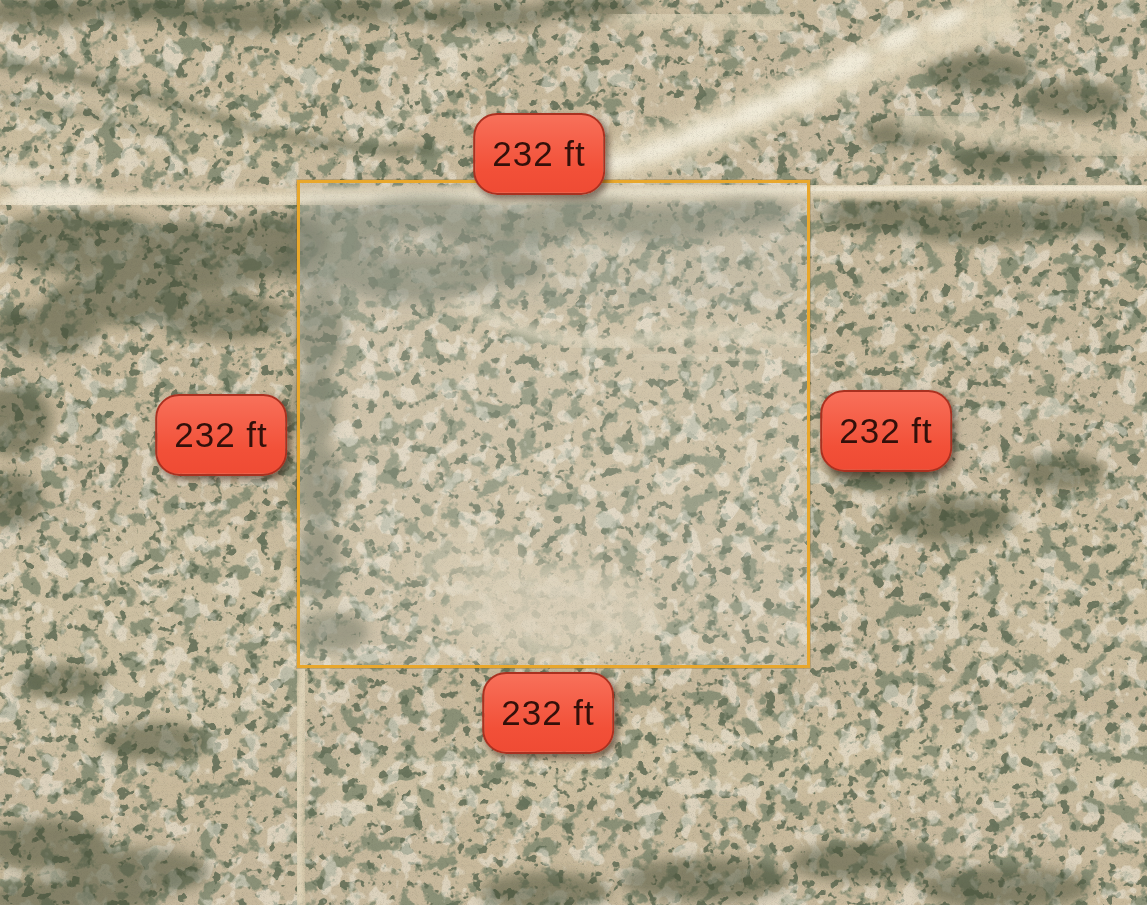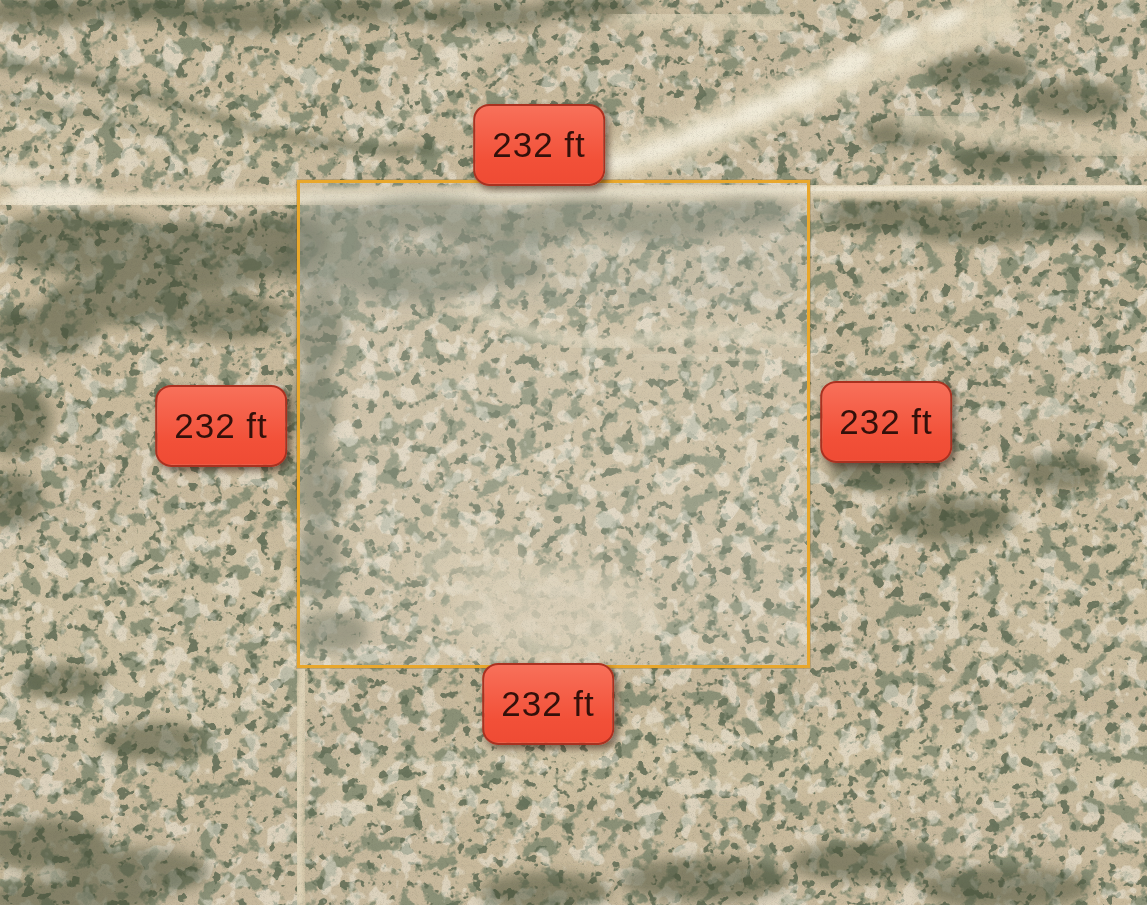--- a/index.html
+++ b/index.html
@@ -19,29 +19,30 @@
     border:3px solid #e8a72c;
     background:rgba(252,252,250,0.15);
     box-shadow:0 0 0 1px rgba(120,80,10,0.25);
     z-index:2;
   }
   .badge{
     position:absolute;
     transform:translate(-50%,-50%);
     background:linear-gradient(180deg,#f8705a 0%,#f25038 70%,#ef4b34 100%);
     border:2px solid #a93120;
-    border-radius:16px;
+    border-radius:24px;
     padding:19px 17px;
     color:#33100a;
     font-size:35px;
     line-height:1.15;
     letter-spacing:1px;
     white-space:nowrap;
     box-shadow:3px 4px 6px rgba(40,15,5,0.5);
     z-index:3;
+    margin-top:9px;
   }
 </style>
 </head>
 <body>
 
 <div class="stage">
 
   <svg width="1147" height="905" viewBox="0 0 1147 905" aria-hidden="true">
     <defs>
       <filter id="fMottle" x="-10%" y="-10%" width="120%" height="120%">

